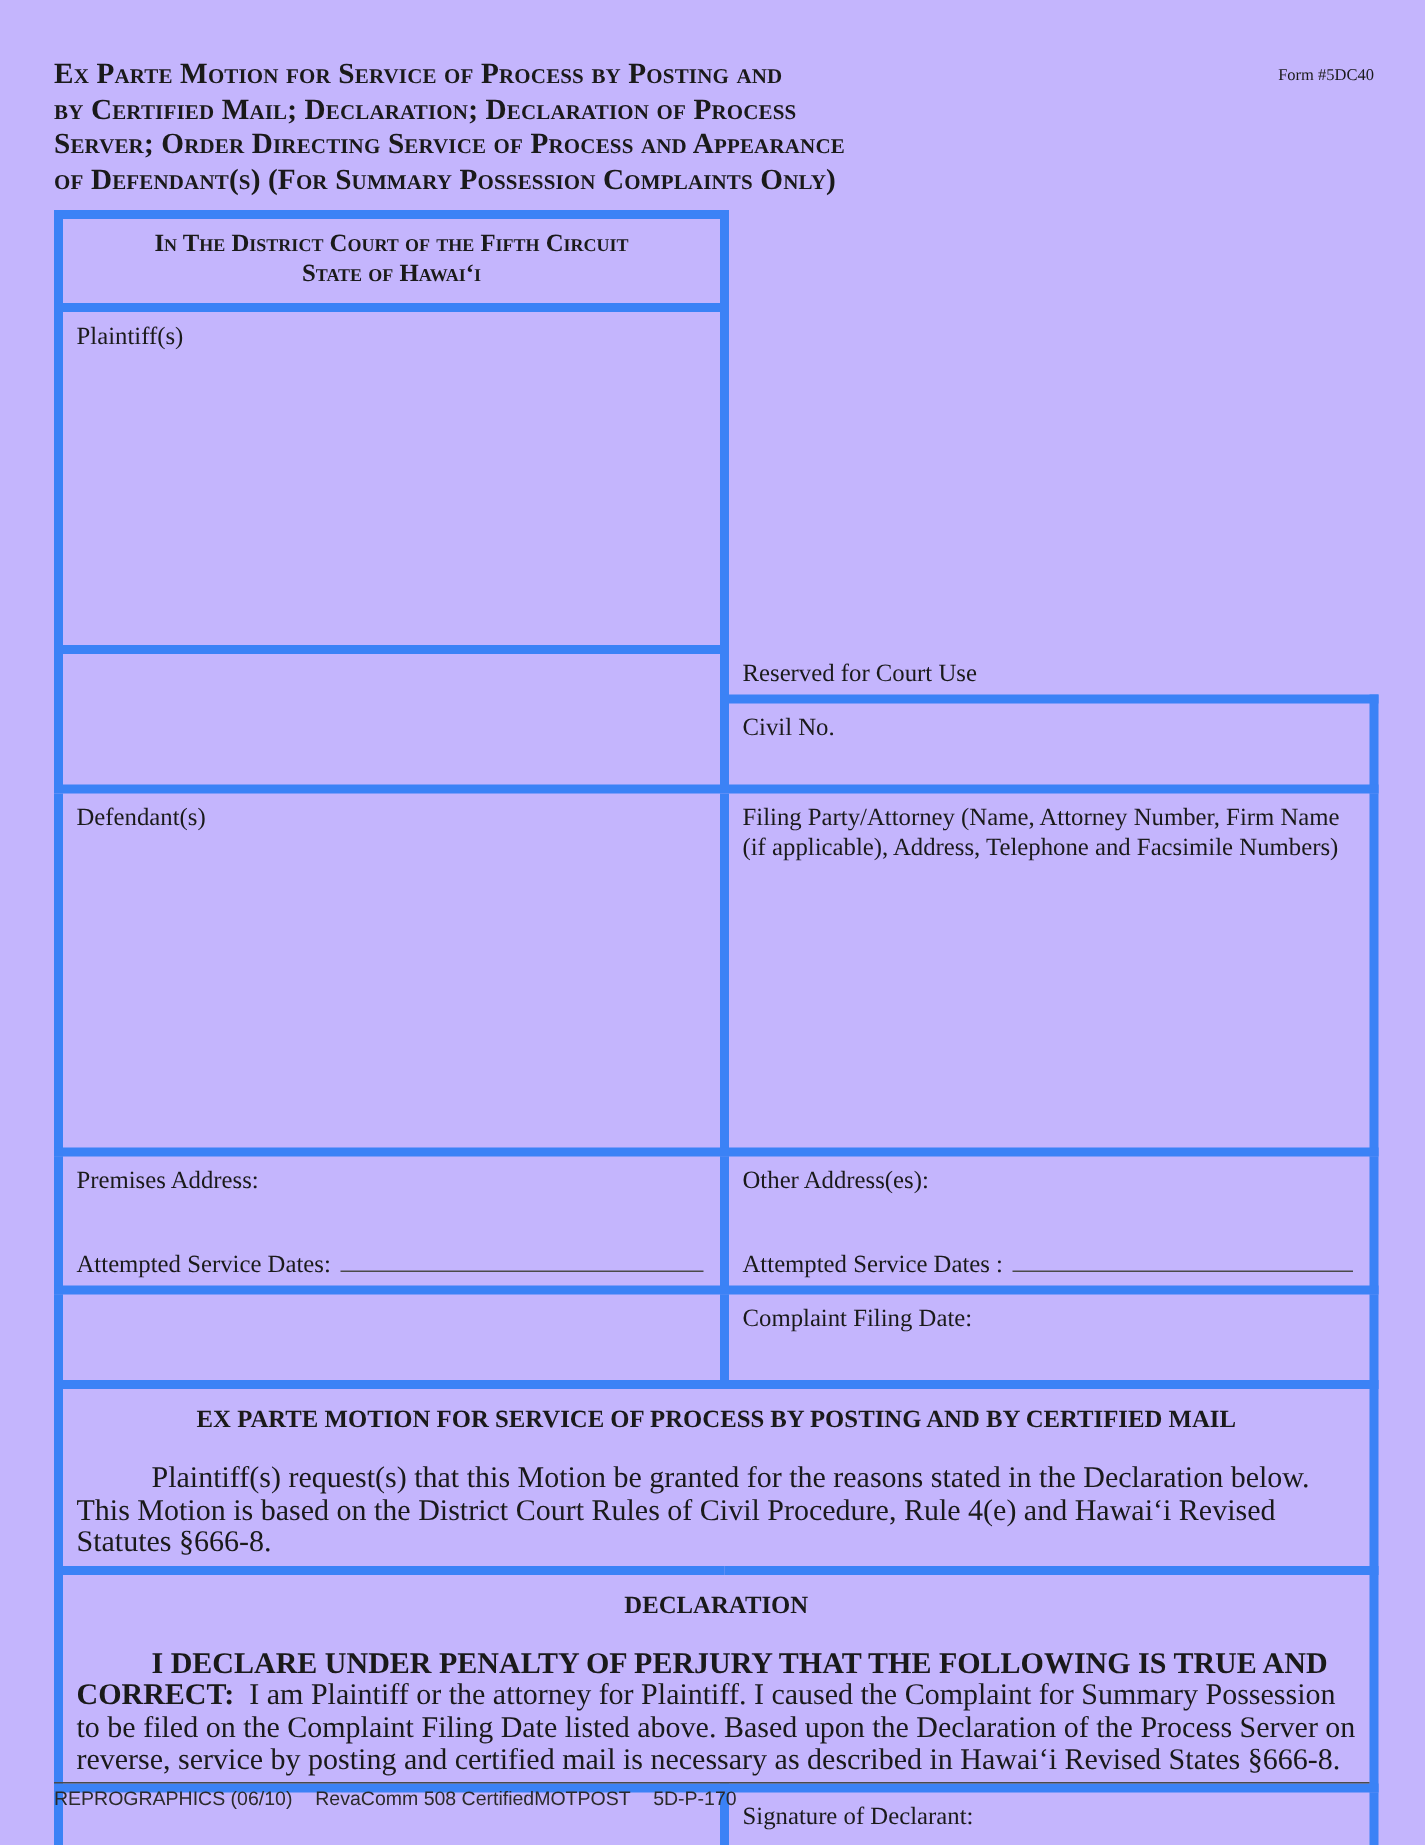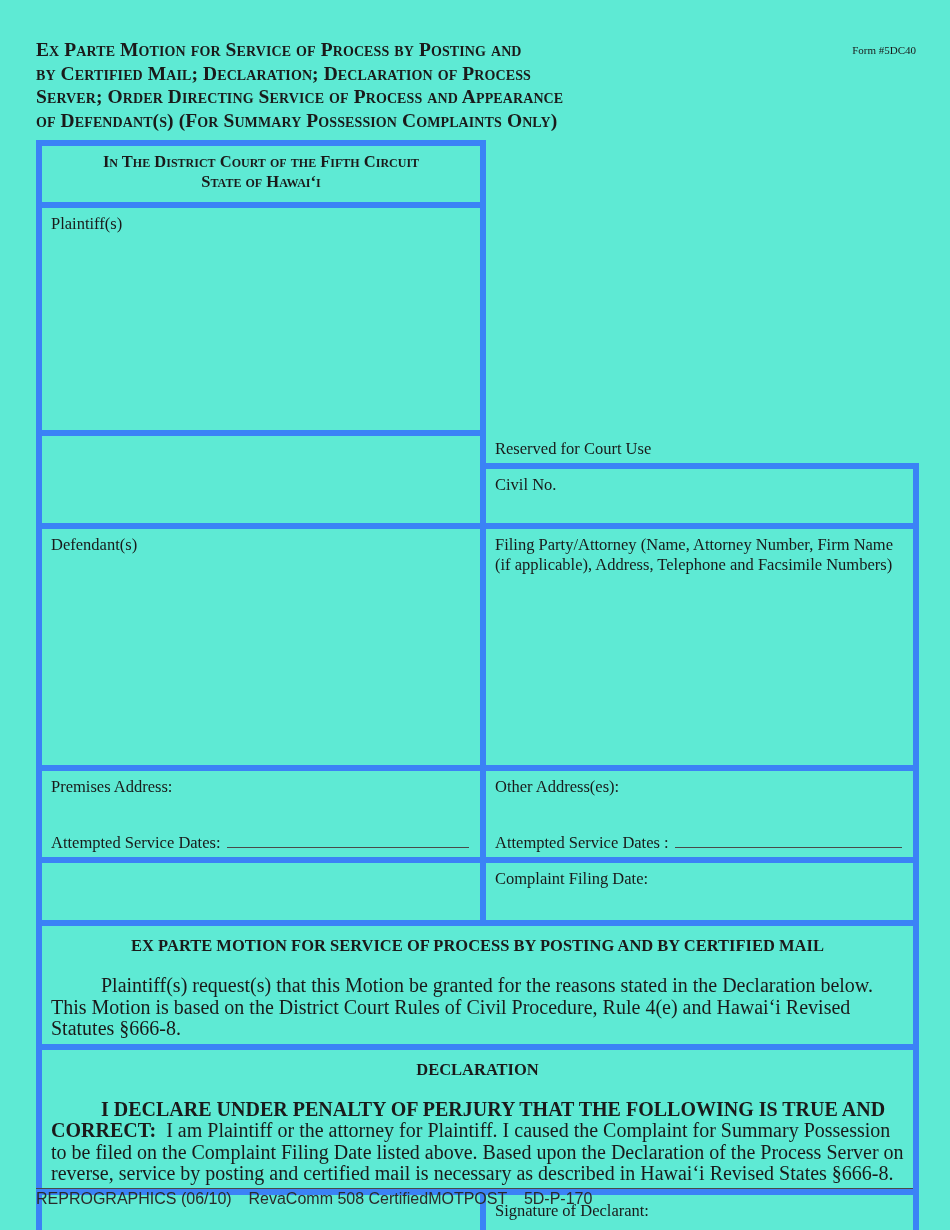--- a/index.html
+++ b/index.html
@@ -10,21 +10,21 @@
   }
   body {
     font-family: "Liberation Serif", "DejaVu Serif", serif;
     color: #1a1a1a;
   }
   .page {
     position: relative;
     width: 950px;
     height: 1230px;
     margin: 0 auto;
-    background: #5eead4;
+    background: #c4b5fd;
     overflow: hidden;
     box-sizing: border-box;
   }
 
   
   .header {
     position: absolute;
     top: 38px;
     left: 36px;
     right: 34px;
@@ -176,21 +176,21 @@
     border-top: 1px solid #4a4a4a;
   }
   .footer {
     position: absolute;
     left: 36px;
     top: 1192px;
     width: 877px;
     display: flex;
     align-items: center;
     font-family: "Liberation Sans", "DejaVu Sans", sans-serif;
-    font-size: 16px;
+    font-size: 13px;
     line-height: 14px;
     color: #2a2a2a;
   }
   .footer-left   { flex: 0 0 auto; }
   .footer-center { flex: 1 1 auto; text-align: center; }
   .footer-right  { flex: 0 0 auto; text-align: right; }
   .footer-sep { display: inline-block; width: 8px; }
 </style>
 </head>
 <body>

